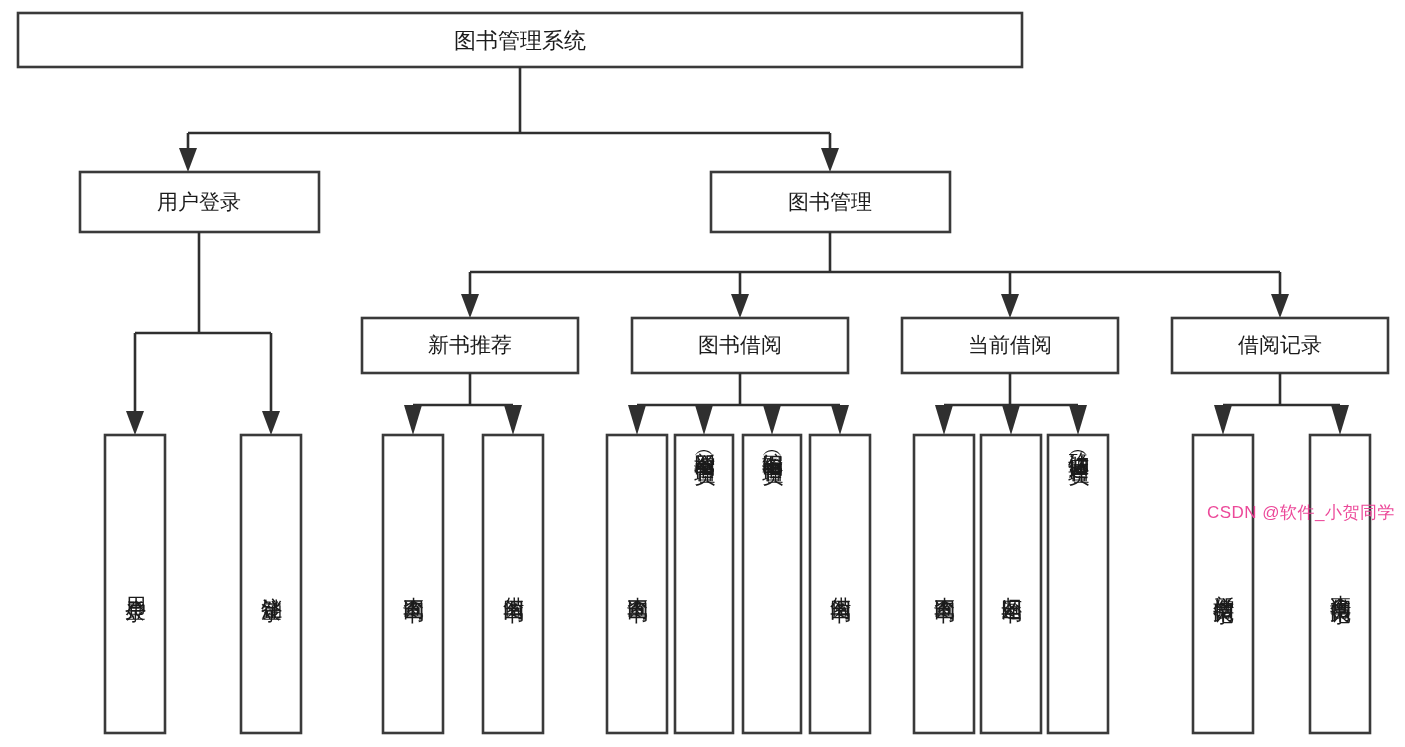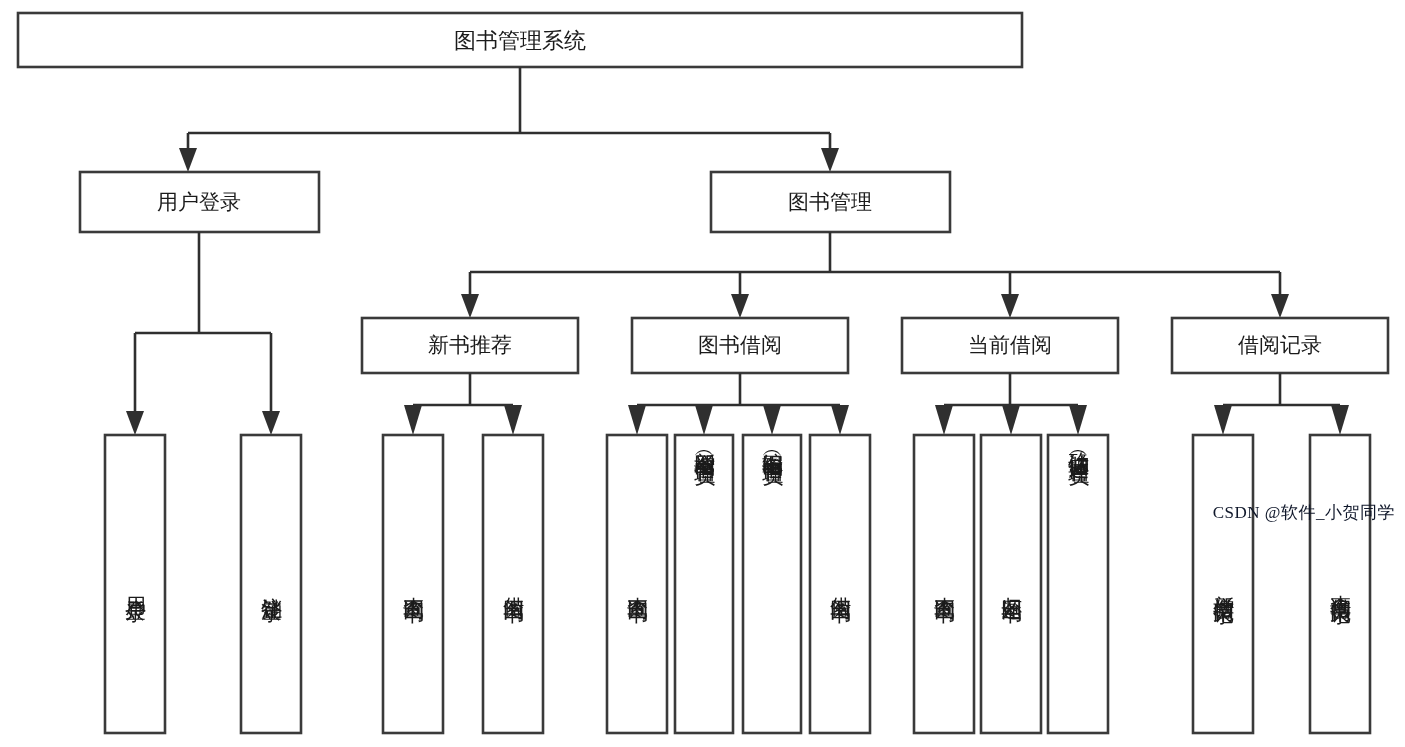--- a/index.html
+++ b/index.html
@@ -72,23 +72,23 @@
     font-size: 21px;
     line-height: 1.12;
     color: #1b1b1b;
     letter-spacing: 2px;
     white-space: nowrap;
   }
   .watermark {
     position: absolute;
     right: 10px;
     bottom: 6px;
-    font-family: Liberation Serif, serif;
+    font-family: Liberation Sans, sans-serif;
     font-size: 17px;
-    color: #0f172a;
+    color: #ec4899;
     letter-spacing: 0.5px;
     white-space: nowrap;
   }
 </style>
 </head>
 <body>
 
 <div id="diagram-root">
 
   <svg id="tree-svg" viewBox="0 0 1405 747">

